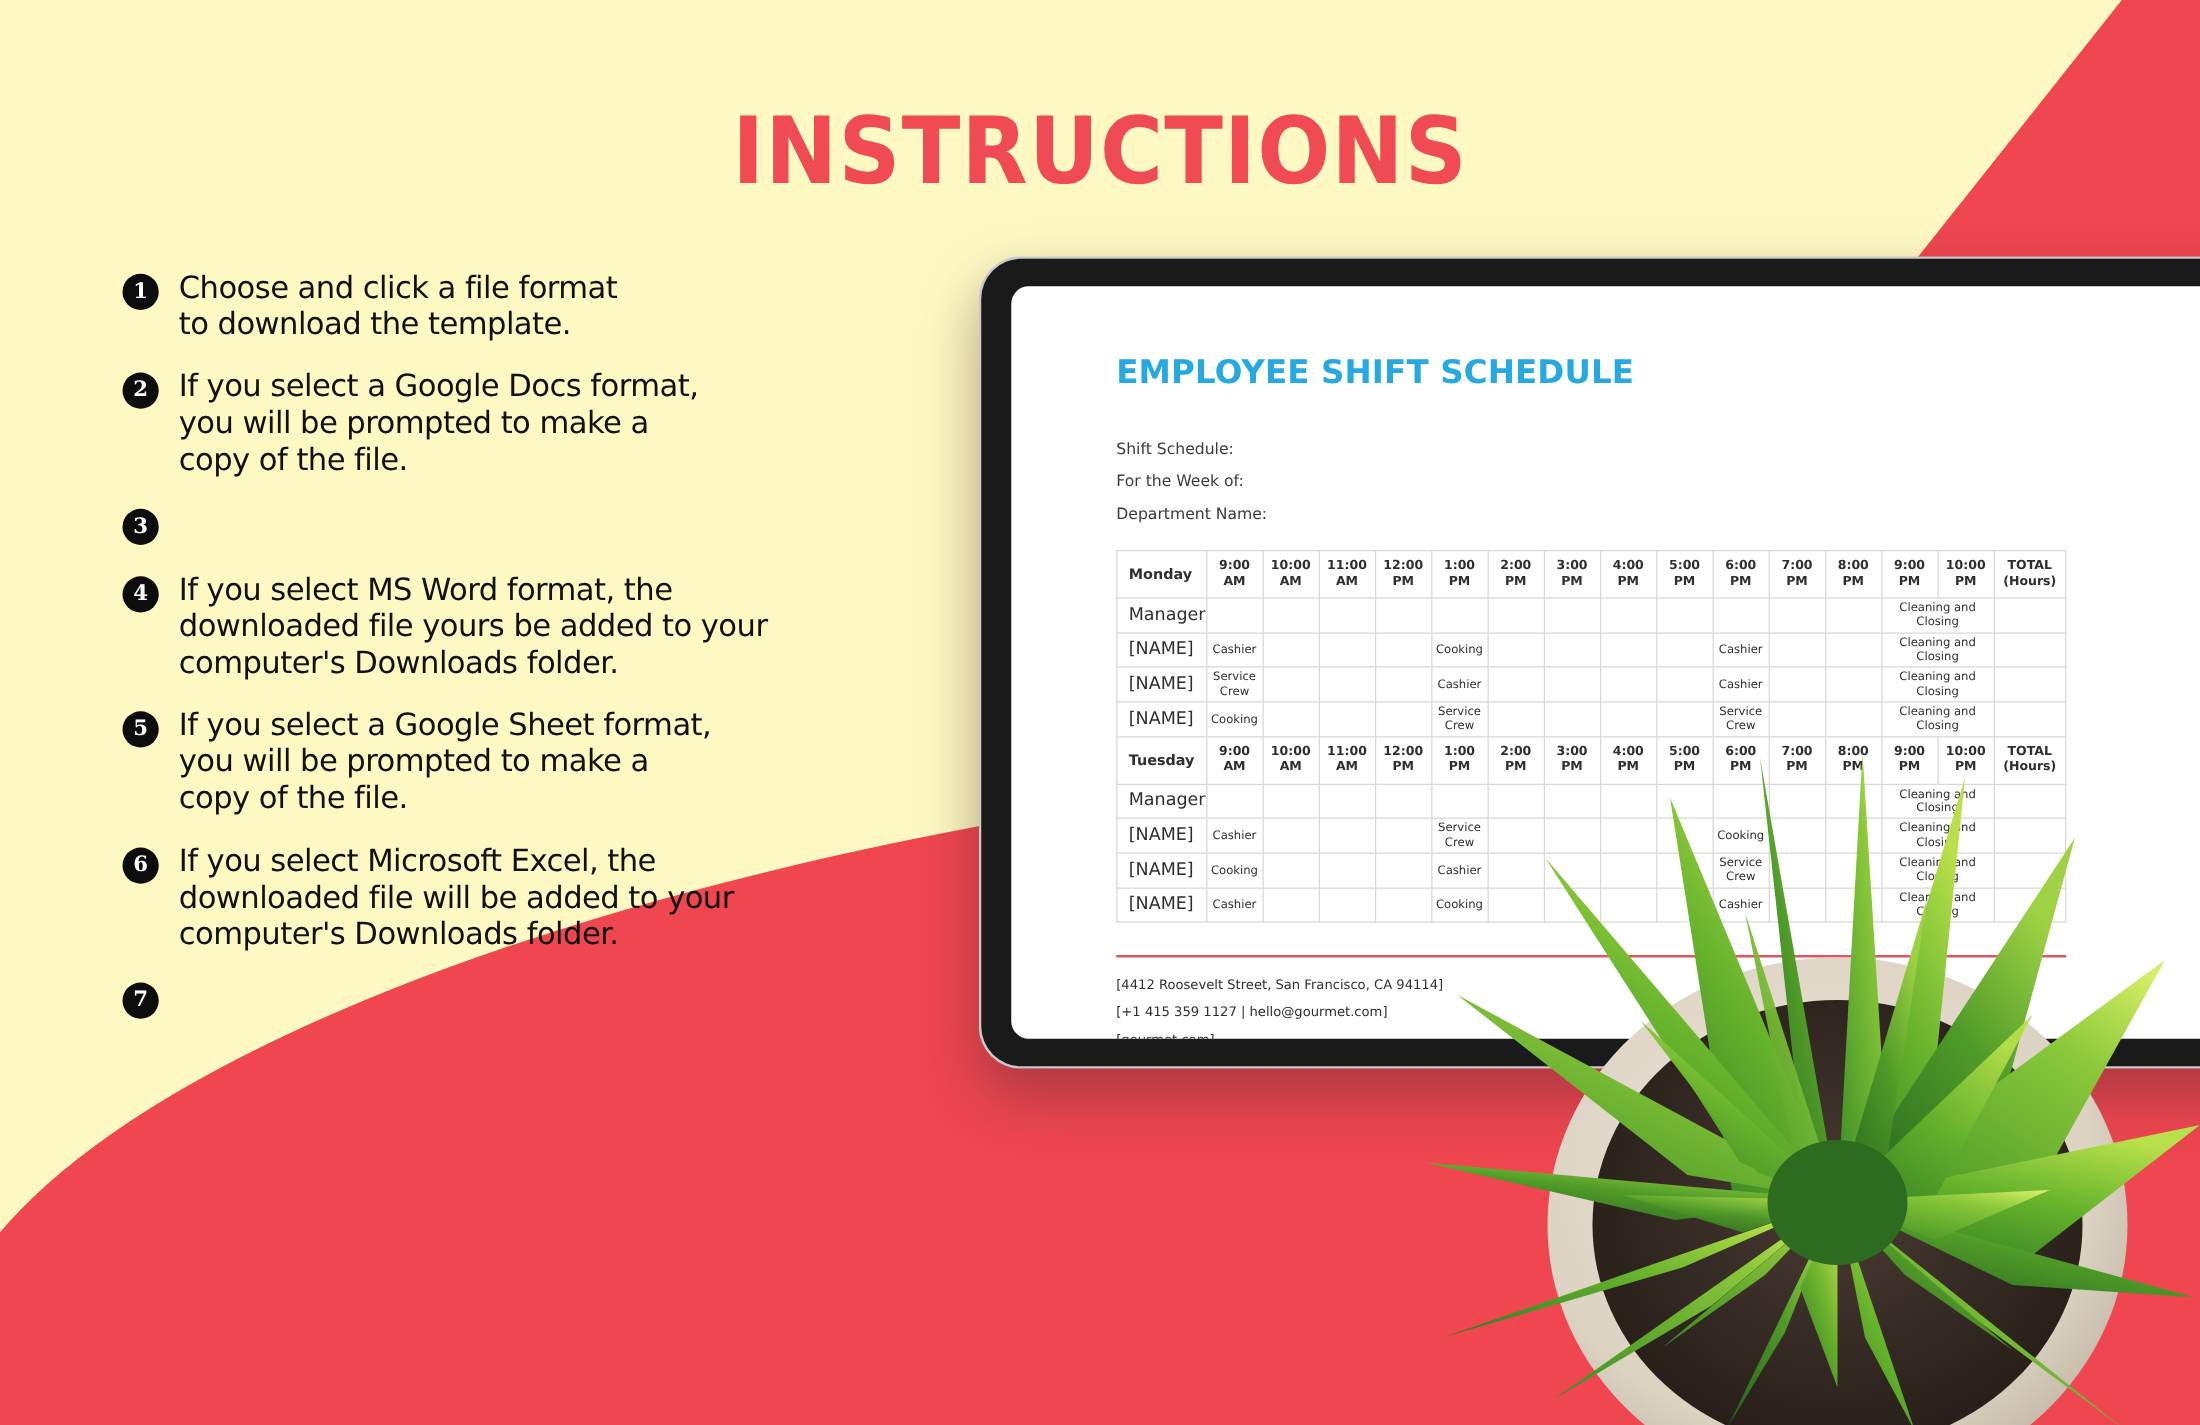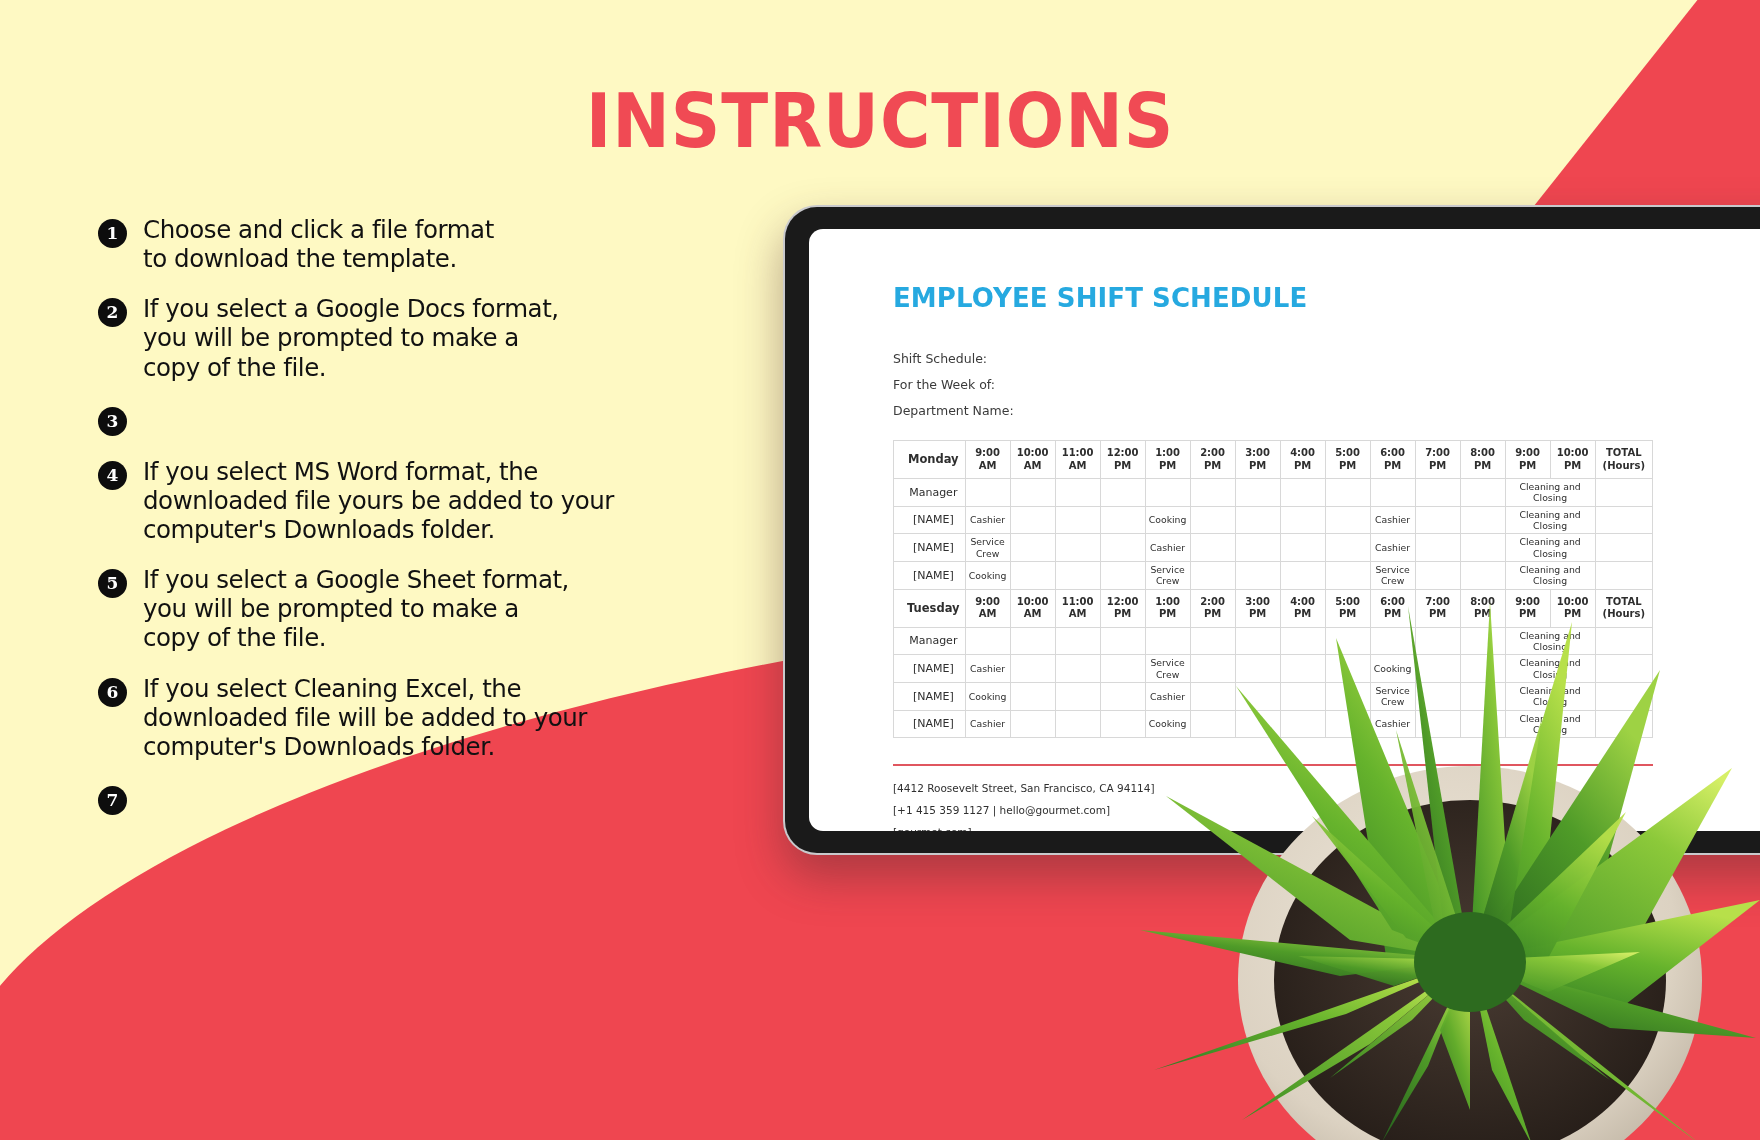--- a/index.html
+++ b/index.html
@@ -173,37 +173,37 @@
     font-weight: 400;
     line-height: 1.22;
     height: 27px;
   }
 
   table.schedule col.c-label { width: 70px; }
   table.schedule col.c-hour  { width: 44px; }
   table.schedule col.c-total { width: 56px; }
 
   table.schedule th.day-cell {
-    text-align: center;
+    text-align: left;
     padding-left: 9px;
     font-weight: 700;
     font-size: 11.5px;
     height: 38px;
   }
 
   table.schedule th.hour-cell {
     font-weight: 700;
     font-size: 10px;
     height: 38px;
   }
 
   table.schedule td.role-cell {
-    text-align: center;
+    text-align: left;
     padding-left: 9px;
-    font-size: 11px;
+    font-size: 14px;
   }
 
   
   .doc-rule {
     margin-top: 26px;
     width: 760px;
     height: 2px;
     background: #e0565f;
   }
 
@@ -261,21 +261,21 @@
 computer's Downloads folder.</div>
       </div>
       <div class="step">
         <div class="step-num">5</div>
         <div class="step-text">If you select a Google Sheet format,
 you will be prompted to make a
 copy of the file.</div>
       </div>
       <div class="step">
         <div class="step-num">6</div>
-        <div class="step-text">If you select Cleaning Excel, the
+        <div class="step-text">If you select Microsoft Excel, the
 downloaded file will be added to your
 computer's Downloads folder.</div>
       </div>
       <div class="step">
         <div class="step-num">7</div>
       </div>
     </div>
 
   <div class="tablet">
     <div class="tablet-screen">

